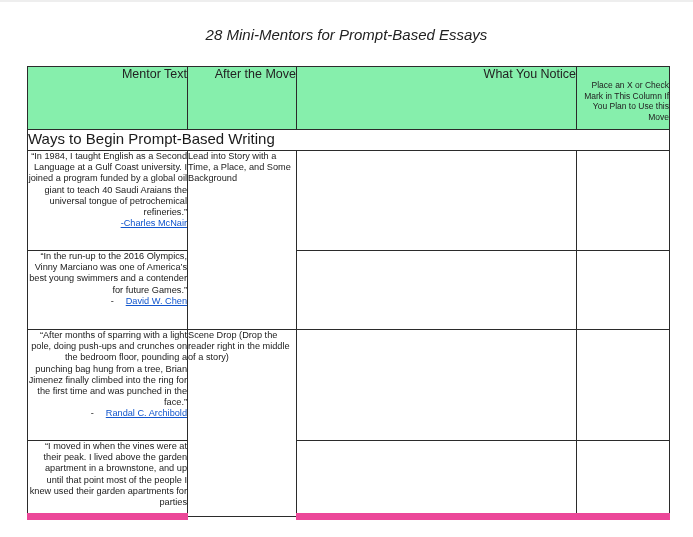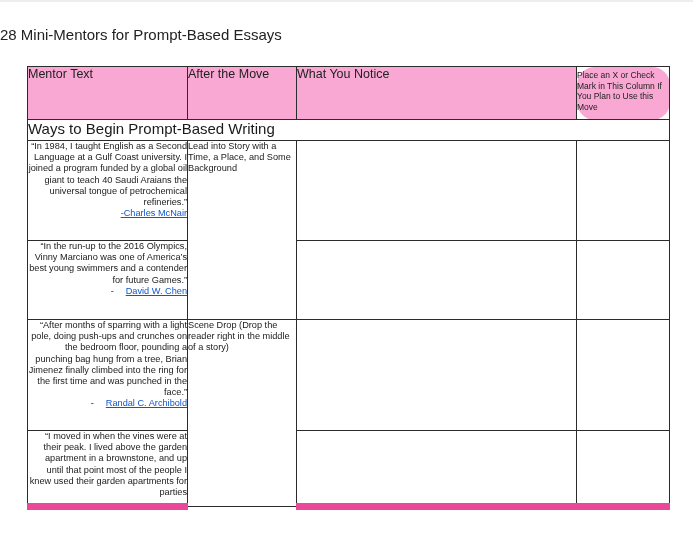--- a/index.html
+++ b/index.html
@@ -1,28 +1,28 @@
 <!DOCTYPE html>
 <html><head>
 <meta charset="utf-8">
 <style>
   html, body { margin: 0; padding: 0; background: #ffffff; }
   body { width: 693px; height: 537px; position: relative; overflow: hidden;
          font-family: "Liberation Sans", sans-serif; color: #1a1a1a; }
   .topbar { position: absolute; left: 0; top: 0; width: 693px; height: 2px; background: #eeeeee; }
-  .title { position: absolute; left: 0; width: 693px; top: 26px; 
-           font-size: 15px; color: #222; }
+  .title { position: absolute; left: 0; width: 693px; top: 26px; text-align: center;
+           font-size: 15px; color: #222; font-style: italic; }
   table.grid { position: absolute; left: 27px; top: 66px; border-collapse: collapse;
                table-layout: fixed; width: 642px; }
   table.grid td, table.grid th { border: 1px solid #2b2b2b; vertical-align: top;
                padding: 0; font-weight: normal; }
   table.grid tr:last-child td { border-bottom: 7px solid #ec4899; }
-  th.hdr { background: #f9a8d4; height: 49px; font-size: 12.5px; color: #222;
-           padding-top: 5px; text-align: left; }
-  th.hdr.small { font-size: 8.5px; line-height: 10.5px; padding-top: 3px; border-radius: 18px; }
+  th.hdr { background: #86efac; height: 49px; font-size: 12.5px; color: #222;
+           padding-top: 5px; text-align: right; }
+  th.hdr.small { font-size: 8.5px; line-height: 10.5px; padding-top: 13px; }
   td.section { height: 20px; font-size: 15px; font-weight: bold; padding: 4px 0 0 3px;
                vertical-align: middle; }
   td.mentor { font-size: 9.2px; line-height: 11.2px; padding: 4px 3px 2px 4px; text-align: right; }
   td.move { font-size: 9.2px; line-height: 11.2px; padding: 4px 3px 2px 4px; }
   .author { color: #1155cc; text-decoration: underline; cursor: pointer; margin-left: 12px; }
   .author-line { display: block; }
   .dash { display: inline-block; width: 18px; padding-left: 18px; }
   .quote { display: block; }
 </style>
 </head>

